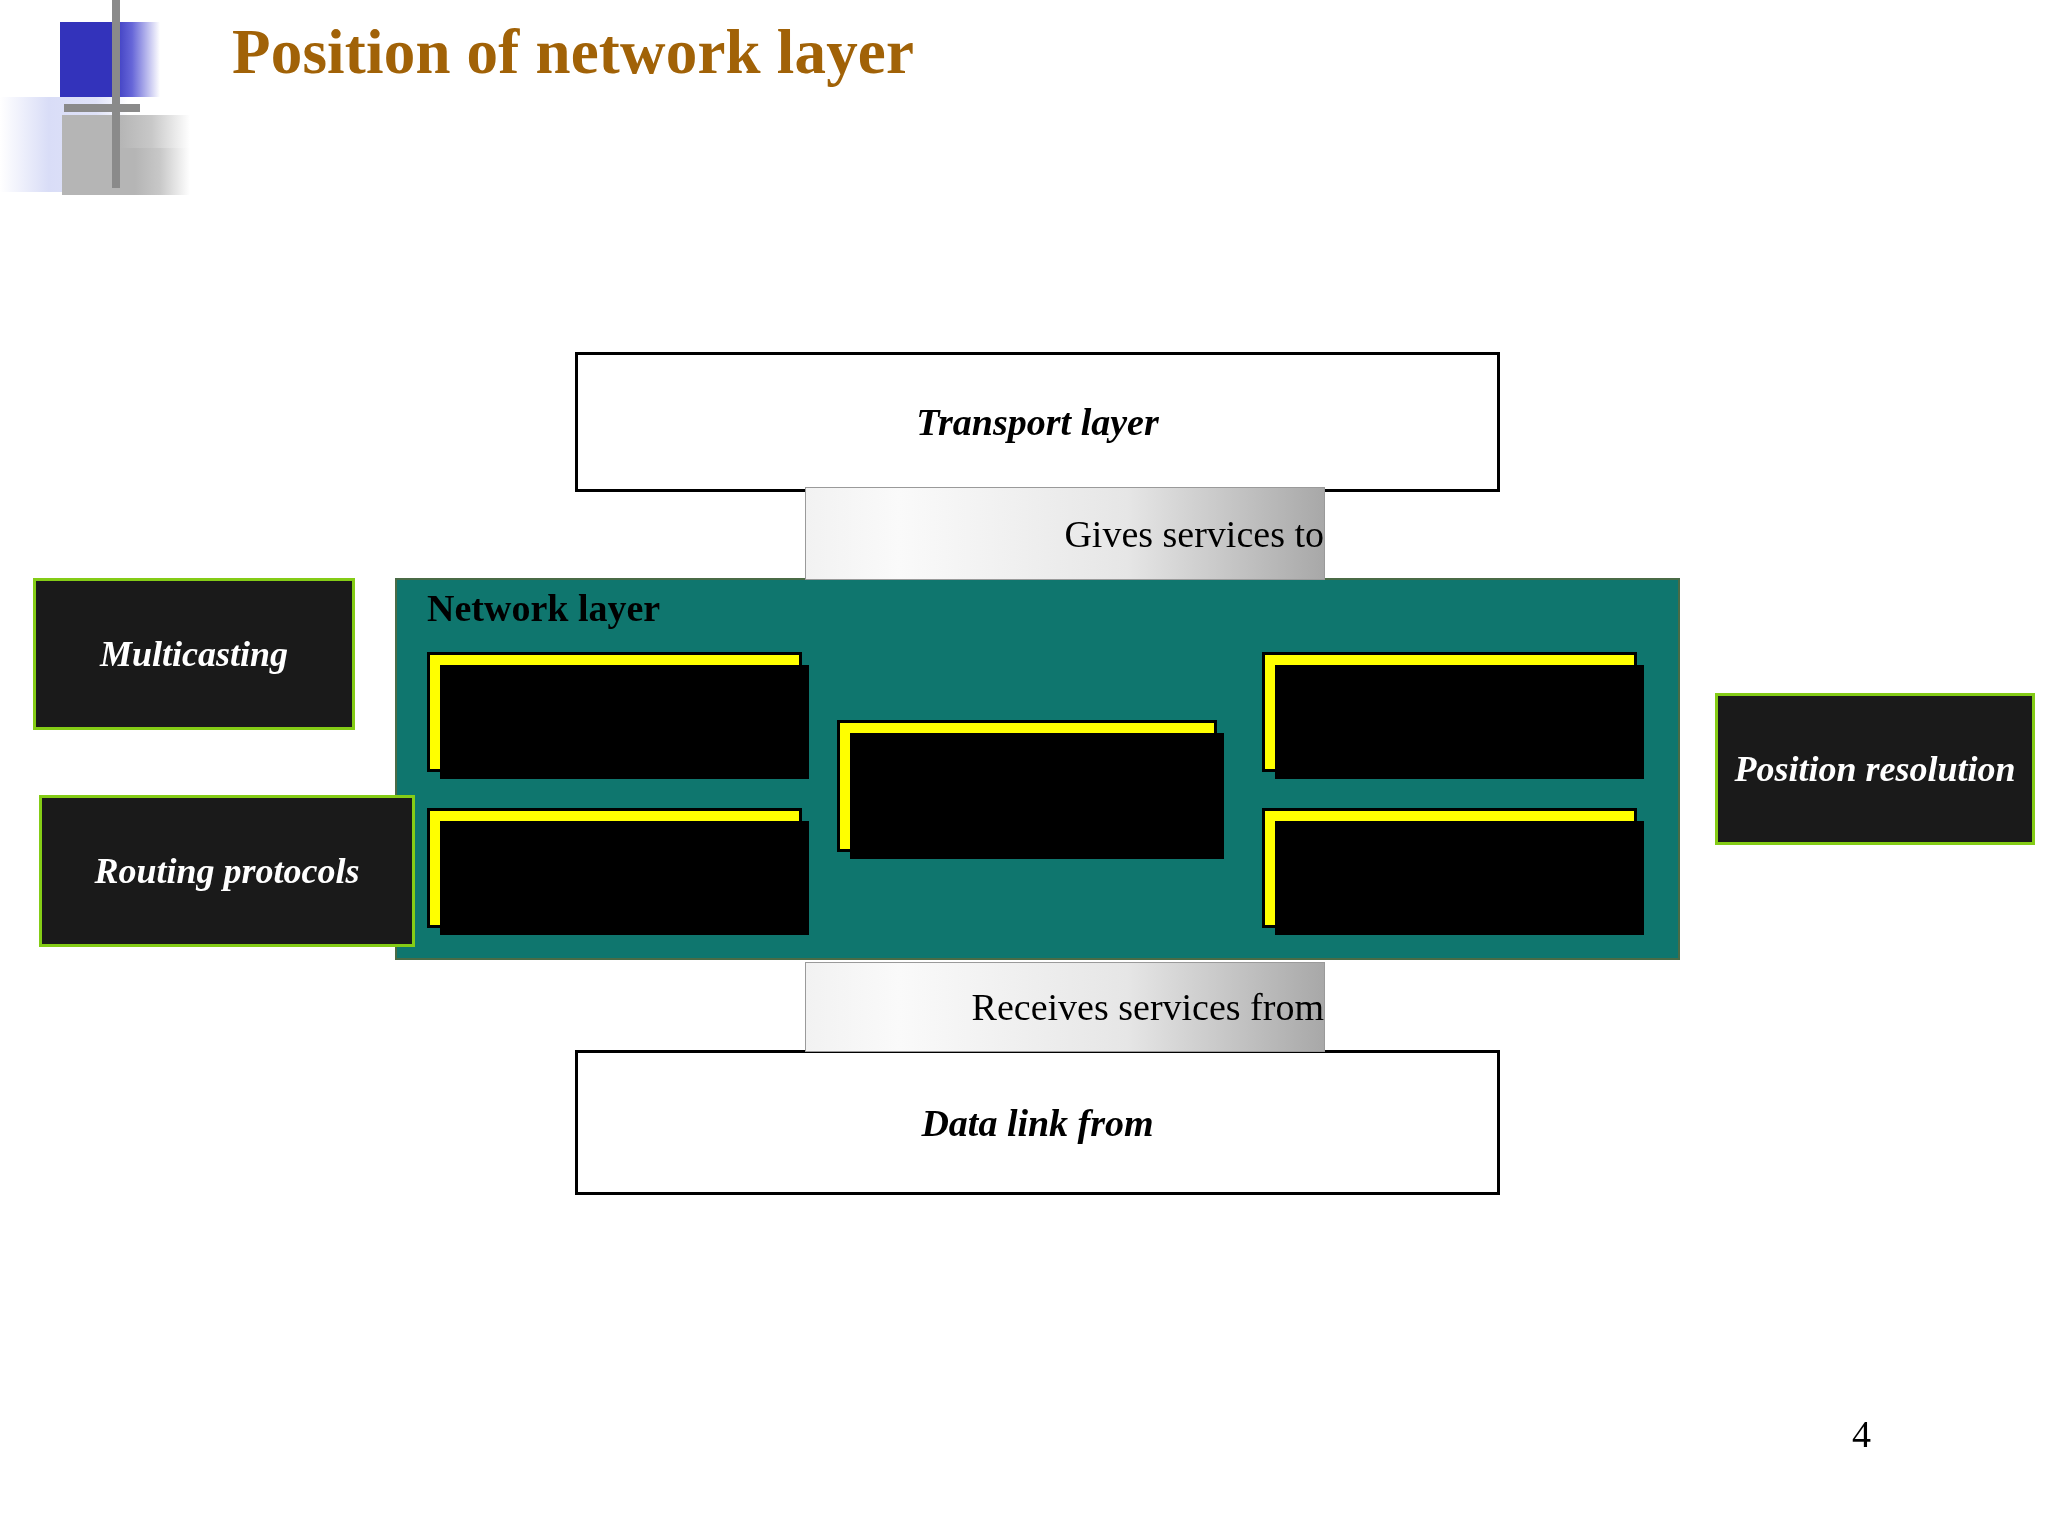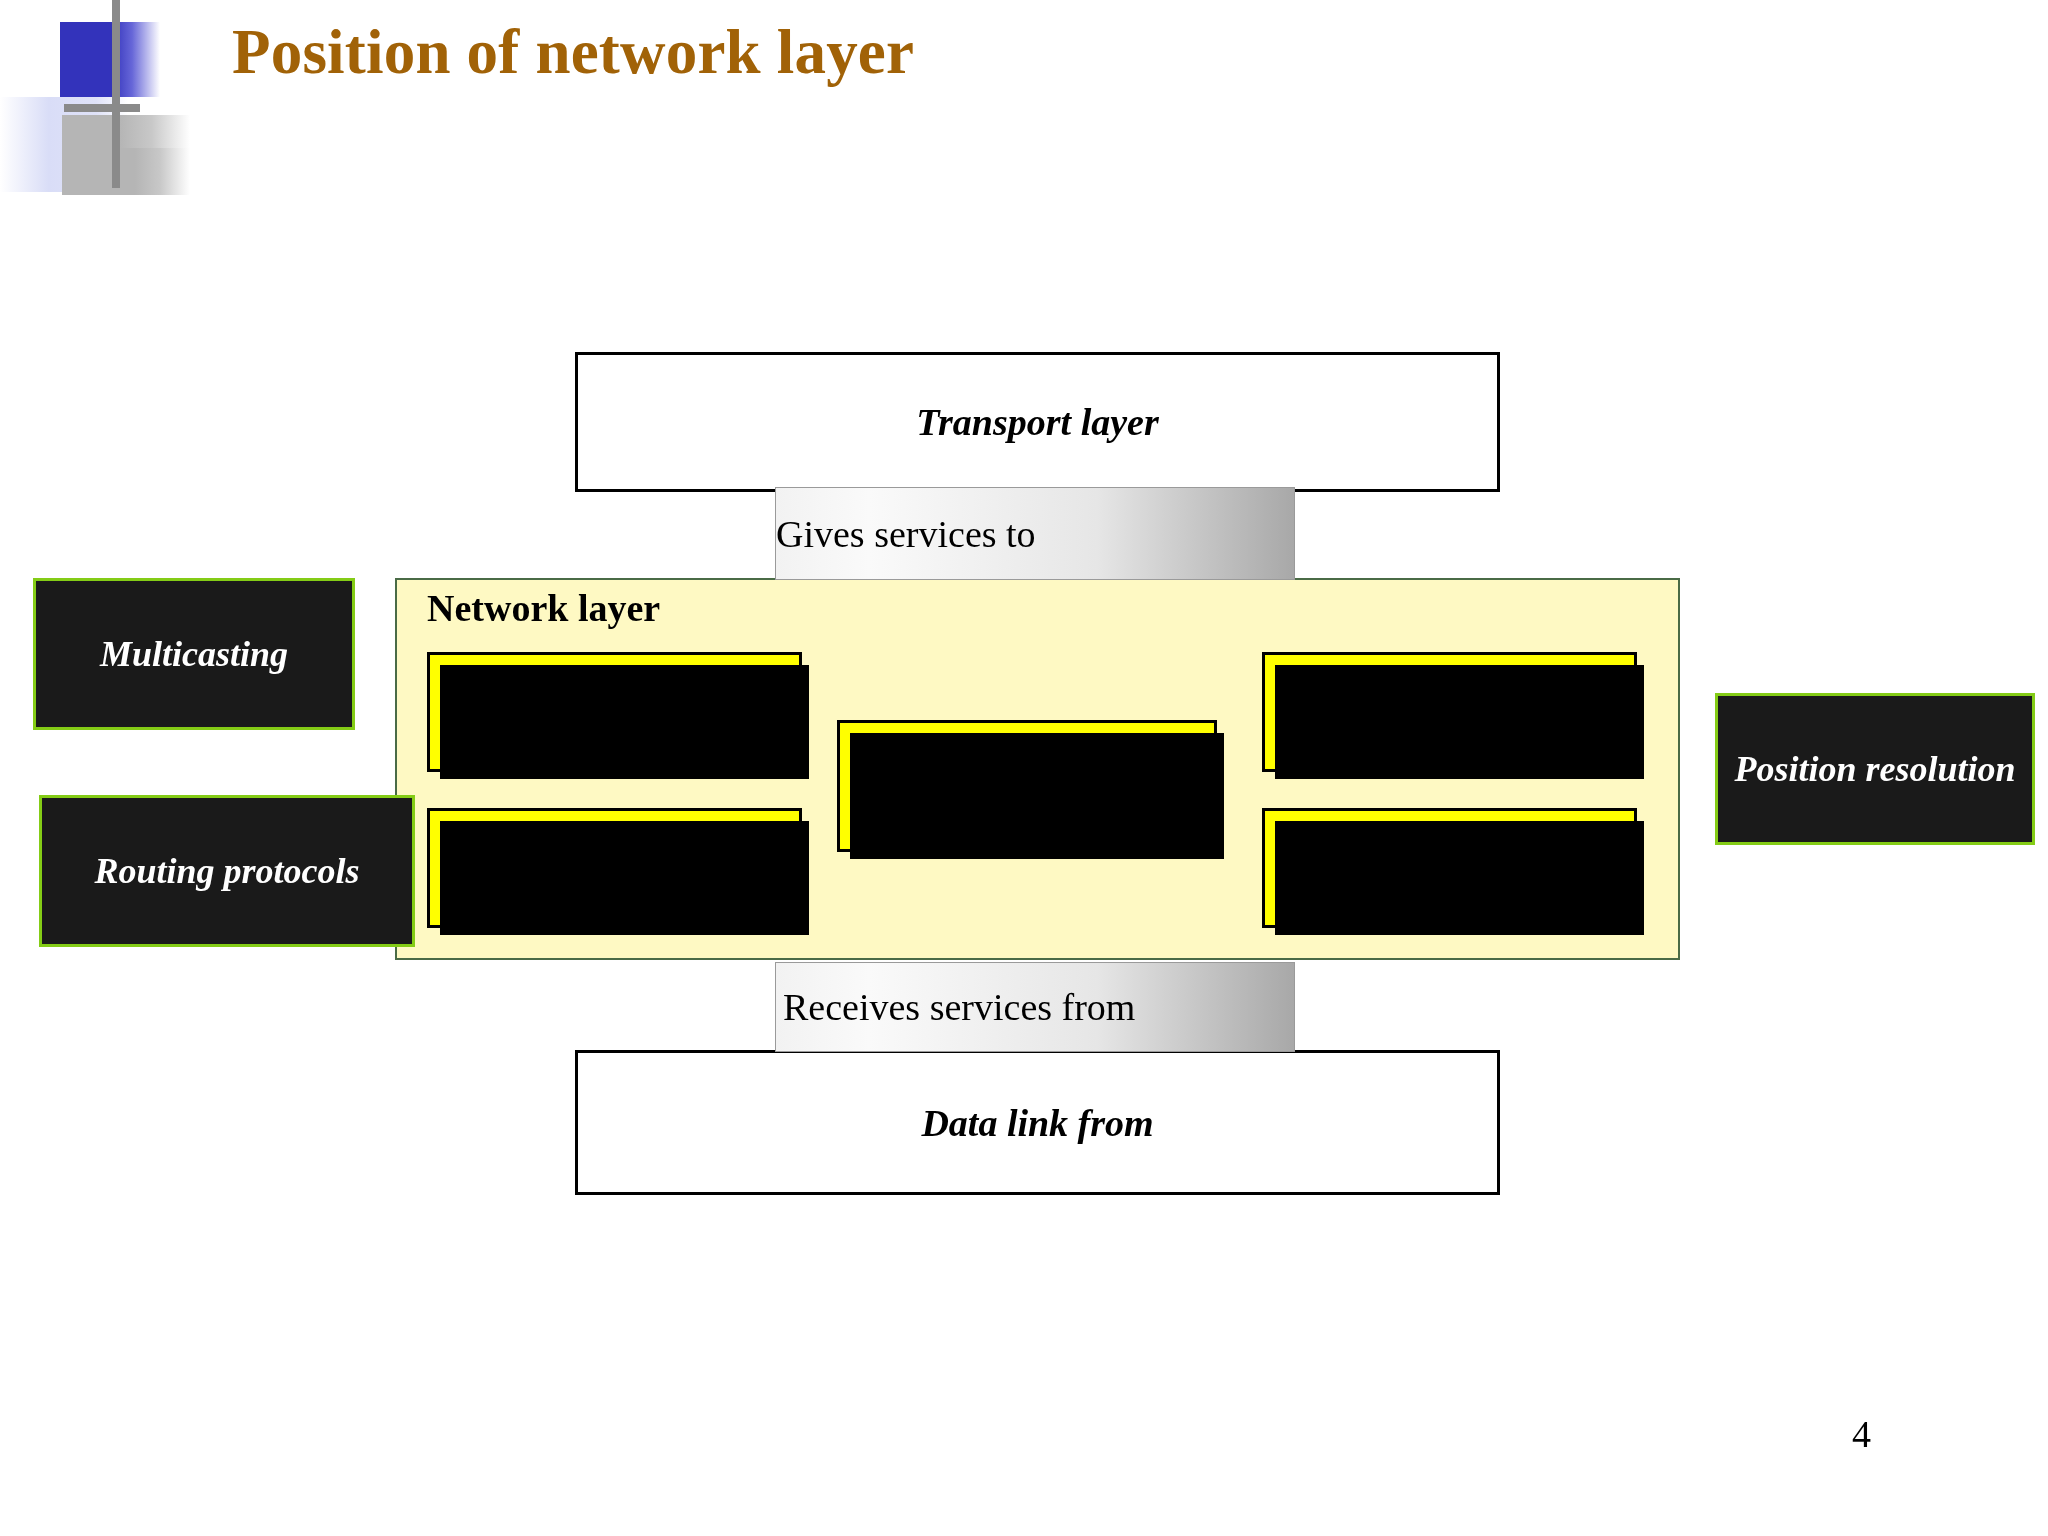--- a/index.html
+++ b/index.html
@@ -120,21 +120,21 @@
     color: #000000;
   }
 
   
   #network-layer-box {
     position: absolute;
     left: 395px;
     top: 578px;
     width: 1285px;
     height: 382px;
-    background: #fef9c3;
+    background: #0f766e;
     border: 2px solid #4a6b46;
     box-sizing: border-box;
   }
   #network-layer-box::after {
     content: "";
     position: absolute;
     left: 10px;
     top: 10px;
     right: -10px;
     bottom: -10px;
@@ -176,22 +176,23 @@
   
   .service-bar {
     position: absolute;
     background: linear-gradient(to right, #f2f2f2 0%, #fafafa 18%, #e6e6e6 62%, #a8a8a8 100%);
     border: 1px solid #9a9a9a;
     box-sizing: border-box;
     font-size: 38px;
     color: #000000;
     display: flex;
     align-items: center;
-    justify-content: flex-start;
+    justify-content: flex-end;
     z-index: 2;
+    margin-left: 30px;
   }
 
   
   #page-number {
     position: absolute;
     left: 1852px;
     top: 1412px;
     font-size: 38px;
     color: #000000;
   }

